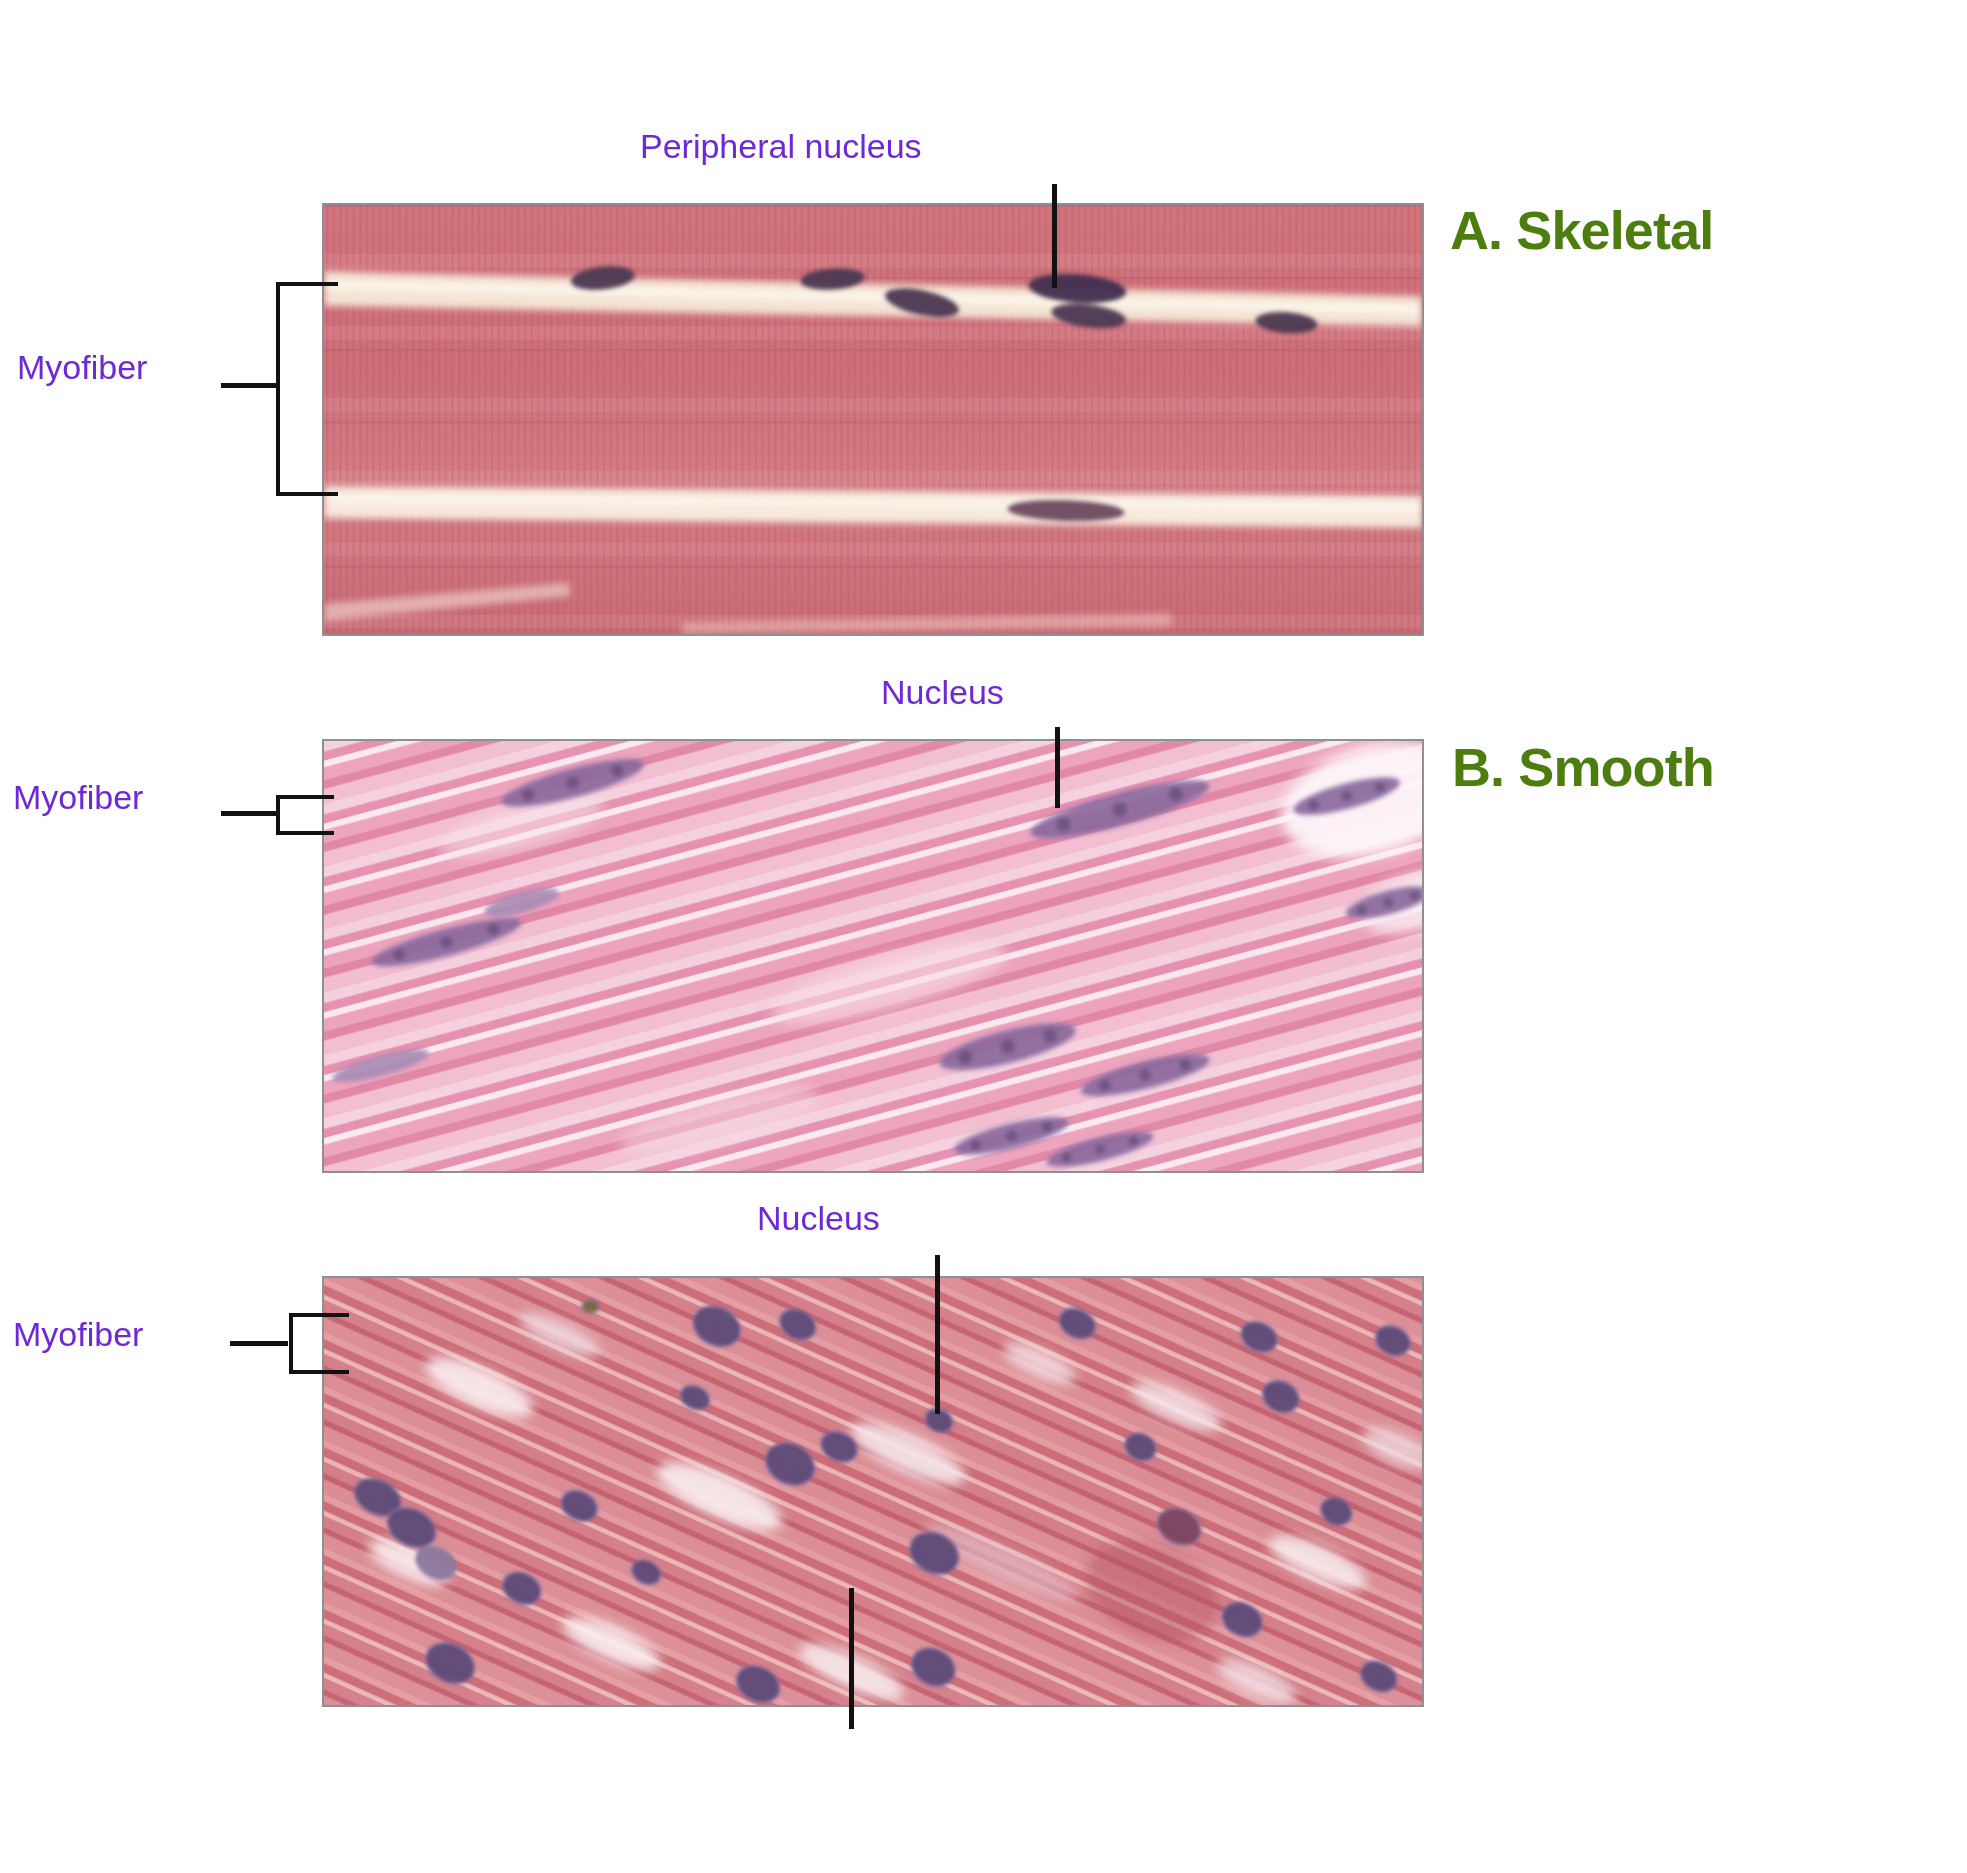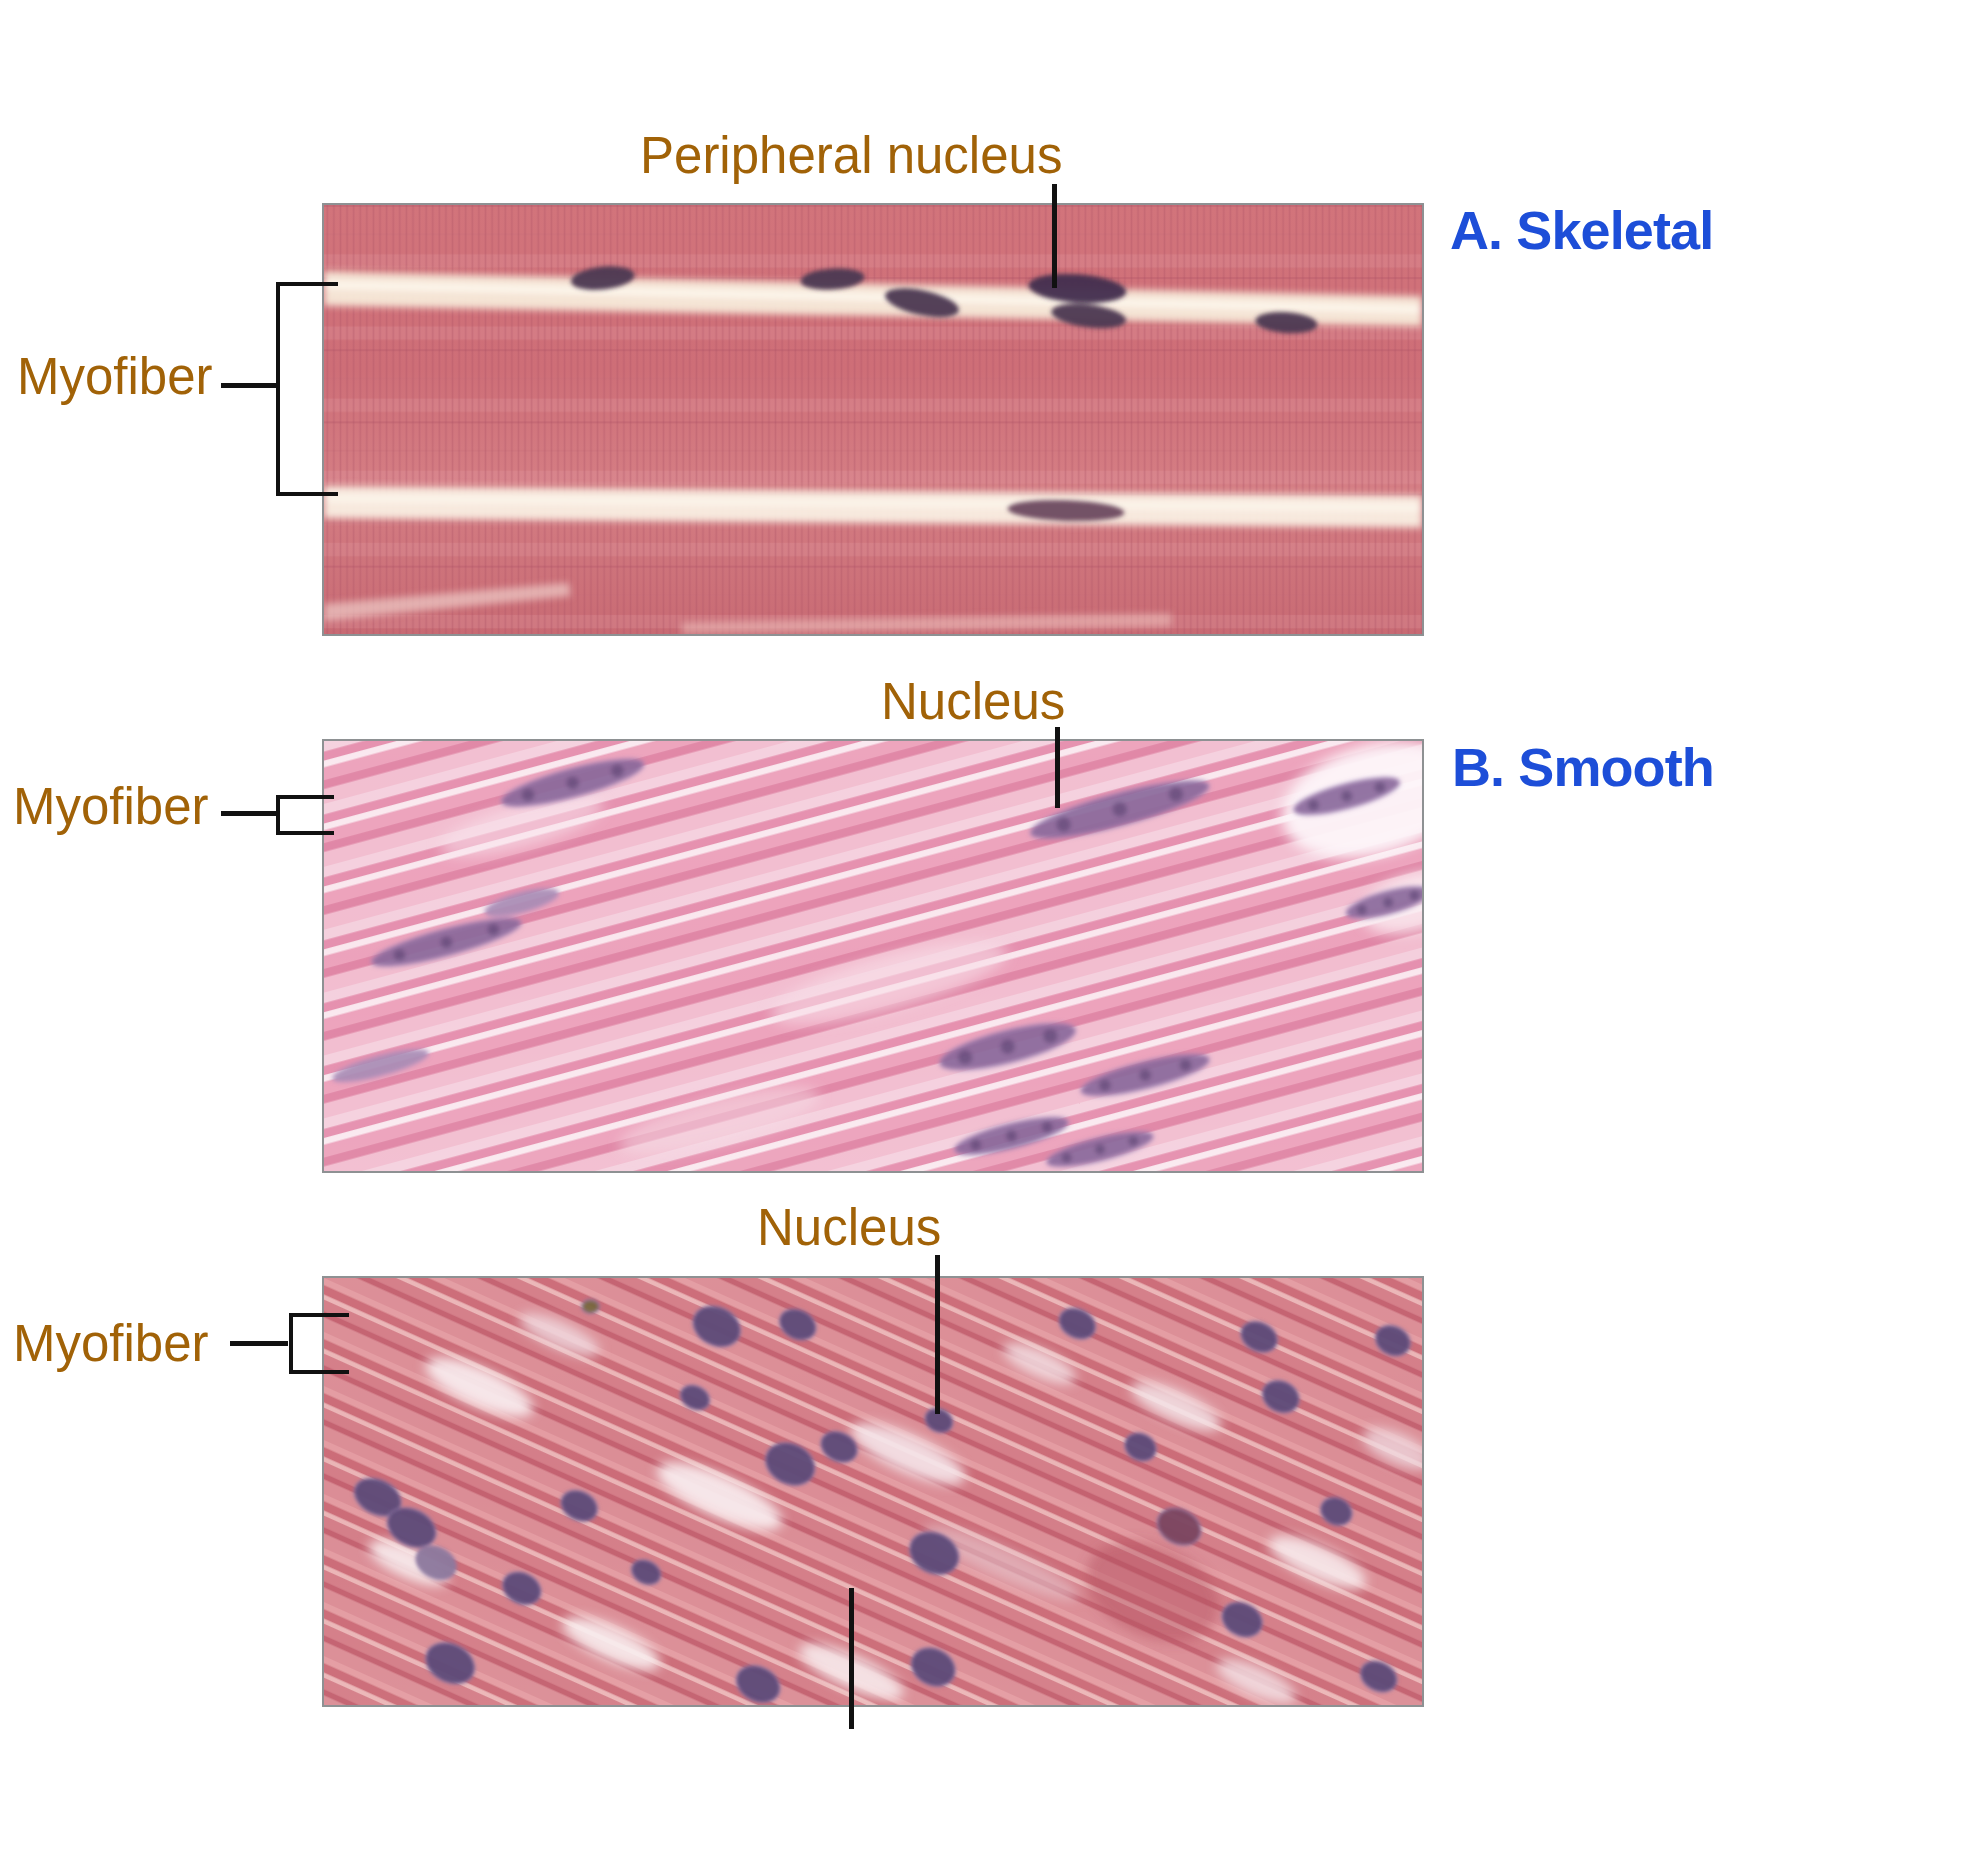--- a/index.html
+++ b/index.html
@@ -7,30 +7,30 @@
     position:relative;
     width:1968px;
     height:1874px;
     background:#ffffff;
     overflow:hidden;
     font-family:"Liberation Sans","DejaVu Sans",sans-serif;
     color:#151515;
   }
   .abs{position:absolute;}
   .ann-label{
-    font-size:51px;
+    font-size:34px;
     line-height:1.05;
-    color:#a16207;
+    color:#6d28d9;
     white-space:nowrap;
   }
   .panel-title{
     font-size:54px;
     font-weight:700;
     letter-spacing:-0.9px;
-    color:#1d4ed8;
+    color:#4d7c0f;
     white-space:nowrap;
   }
   .panel-img{
     border:2.8px solid #8e9193;
     background:#e9b7c2;
     overflow:hidden;
   }
   .panel-img svg{display:block;width:100%;height:100%;}
   .leader-v{width:4.7px;background:#111111;}
   .leader-h{height:4.7px;background:#111111;}

